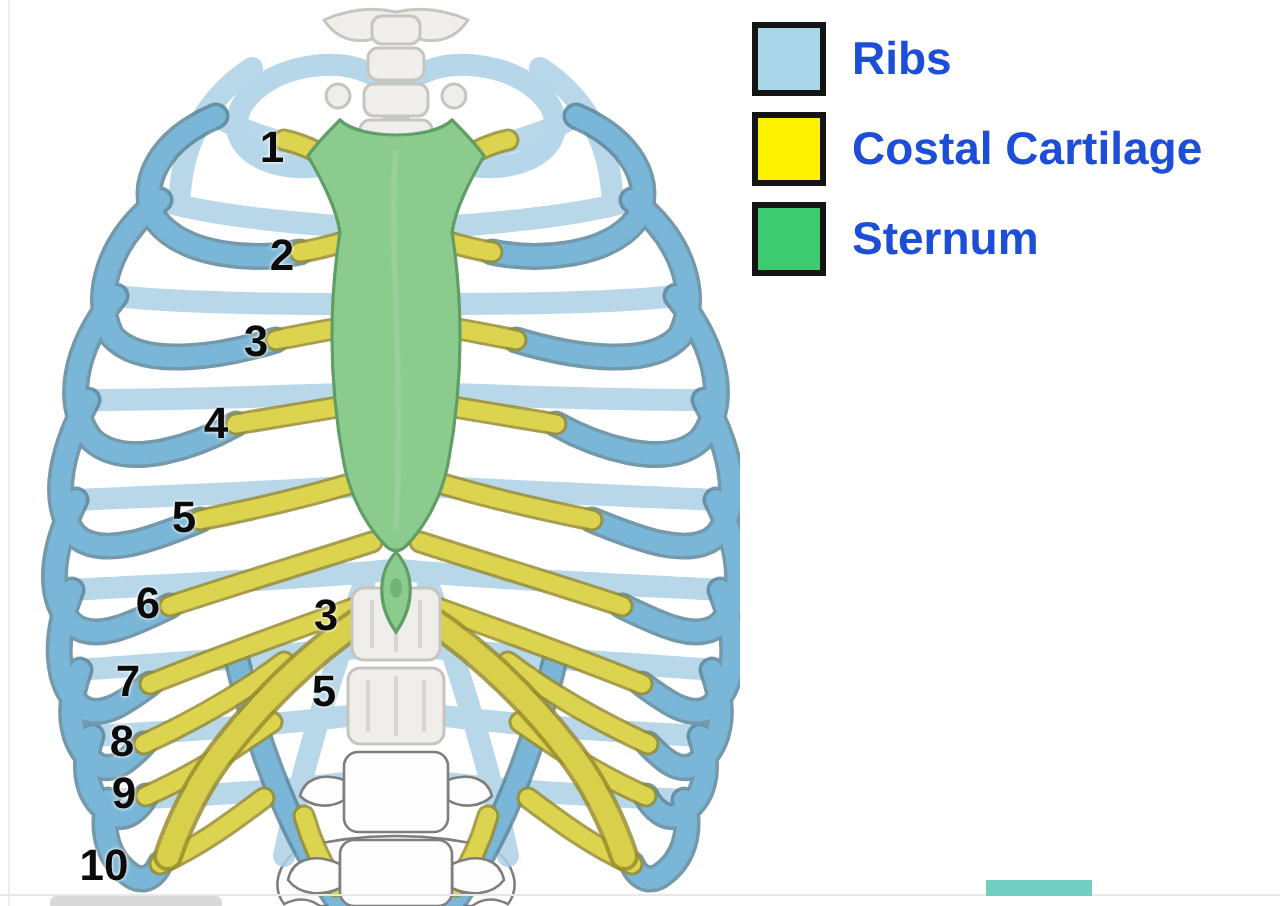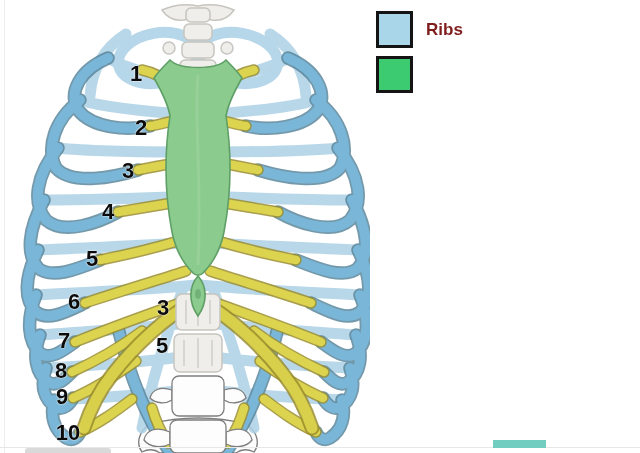--- a/index.html
+++ b/index.html
@@ -27,21 +27,21 @@
 
   .ribnum{
     position:absolute;transform:translate(-50%,-50%);
     font-weight:bold;font-size:22px;color:#0b0b0b;line-height:1;
     text-shadow:0 0 2px #ffffff,0 0 1px #ffffff;
   }
 
   .legend{position:absolute;left:376px;top:11px;display:flex;flex-direction:column;gap:8px;}
   .legend-row{display:flex;align-items:center;gap:13px;height:37px;}
   .swatch{width:31px;height:31px;border:3px solid #141414;flex:0 0 auto;}
-  .legend-label{font-weight:bold;font-size:17px;color:#7f1d1d;letter-spacing:0px;white-space:nowrap;}
+  .legend-label{font-weight:bold;font-size:23px;color:#1d4ed8;letter-spacing:0px;white-space:nowrap;}
 
   .teal-fragment{position:absolute;left:493px;top:440px;width:53px;height:8px;background:#72cdc1;}
   .gray-pill{position:absolute;left:25px;top:448px;width:86px;height:6px;background:#d9d9d9;border-radius:3px 3px 0 0;}
 </style>
 </head>
 <body>
 
 <div class="stage">
 
   <svg class="anatomy" width="370" height="453" viewBox="0 0 370 453" aria-hidden="true">
@@ -159,31 +159,36 @@
 
   <span class="ribnum" style="left:136px;top:74px">1</span>
   <span class="ribnum" style="left:141px;top:128px">2</span>
   <span class="ribnum" style="left:128px;top:171px">3</span>
   <span class="ribnum" style="left:108px;top:212px">4</span>
   <span class="ribnum" style="left:92px;top:259px">5</span>
   <span class="ribnum" style="left:74px;top:302px">6</span>
   <span class="ribnum" style="left:64px;top:341px">7</span>
   <span class="ribnum" style="left:61px;top:371px">8</span>
   <span class="ribnum" style="left:62px;top:397px">9</span>
-  <span class="ribnum" style="left:68px;top:433px">10</span>
+  <span class="ribnum" style="left:52px;top:433px">10</span>
   <span class="ribnum" style="left:163px;top:308px">3</span>
   <span class="ribnum" style="left:162px;top:346px">5</span>
 
   <div class="legend">
     <div class="legend-row">
       <span class="swatch" style="background-color: rgb(169, 214, 233);"></span>
       <span class="legend-label">Ribs</span>
     </div>
     <div class="legend-row">
+      <span class="swatch" style="background-color: rgb(255, 242, 0);"></span>
+      <span class="legend-label">Costal Cartilage</span>
+    </div>
+    <div class="legend-row">
       <span class="swatch" style="background-color: rgb(61, 203, 114);"></span>
+      <span class="legend-label">Sternum</span>
     </div>
   </div>
 
   <div class="edge-line-left"></div>
   <div class="bottom-rule"></div>
   <div class="teal-fragment"></div>
   <div class="gray-pill"></div>
 </div>
 
 </body></html>

